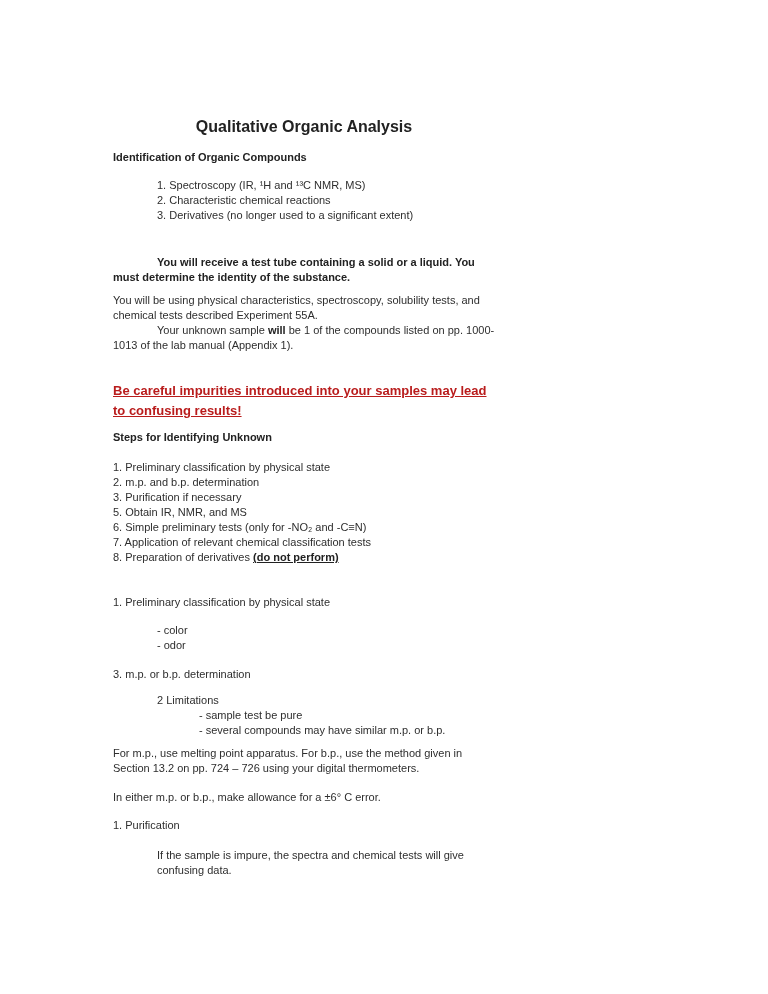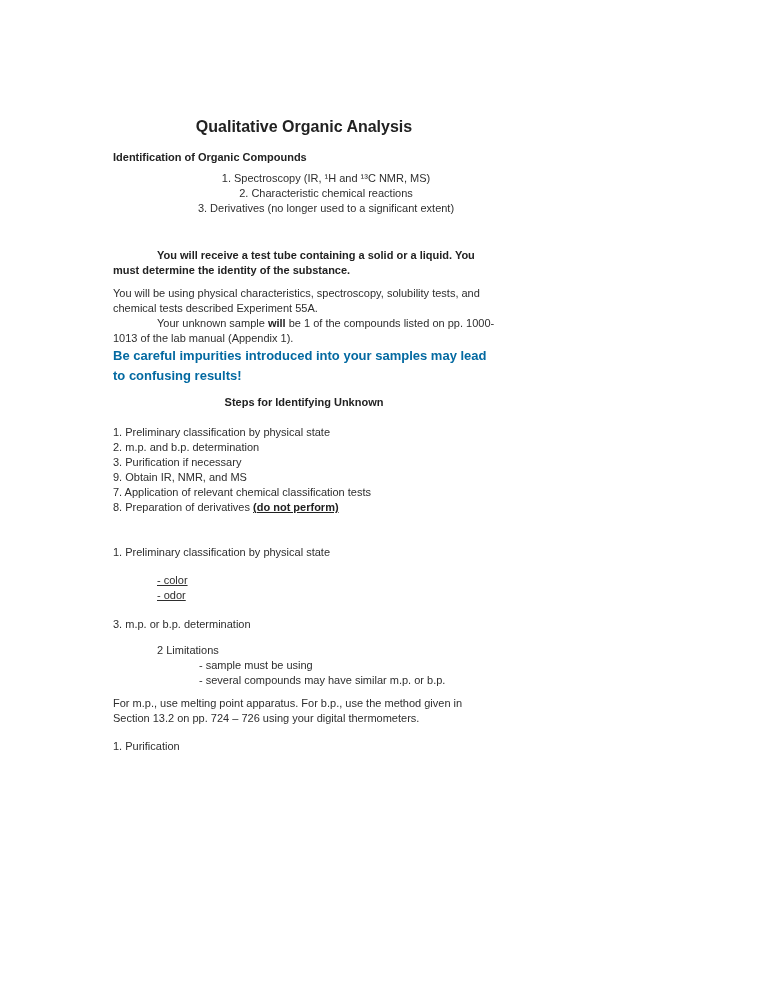--- a/index.html
+++ b/index.html
@@ -20,51 +20,51 @@
     line-height: 18px;
     font-weight: bold;
     text-align: center;
     color: #222;
   }
   .h2 {
     font-weight: bold;
     margin-top: 14px;
     color: #222;
   }
-  .intro-list { margin-top: 6px; padding-left: 44px; text-align: center; }
+  .intro-list { margin-top: 13px; padding-left: 44px; }
   .p-receive {
     margin-top: 32px;
     font-weight: bold;
     text-indent: 44px;
     color: #222;
   }
   .p-methods { margin-top: 8px; }
   .p-unknown { text-indent: 44px; }
   .p-unknown b { color: #222; }
   .warning {
-    margin-top: 0;
+    margin-top: 28px;
     font-size: 13px;
     line-height: 20px;
     font-weight: bold;
-    color: #0369a1;
+    text-decoration: underline;
+    color: #b91c1c;
   }
   .steps-heading {
     margin-top: 9px;
     font-weight: bold;
-    text-align: center;
     color: #222;
   }
   .steps-list { margin-top: 15px; }
   .emph {
     font-weight: bold;
     text-decoration: underline;
     color: #222;
   }
   .sec1-heading { margin-top: 30px; }
-  .sub-items { margin-top: 13px; padding-left: 44px; text-decoration: underline; }
+  .sub-items { margin-top: 13px; padding-left: 44px; }
   .sec2-heading { margin-top: 14px; }
   .limitations-label { margin-top: 11px; padding-left: 44px; }
   .limitations { padding-left: 86px; }
   .p-procedure { margin-top: 8px; }
   .p-error { margin-top: 14px; }
   .sec3-heading { margin-top: 13px; }
   .sec3-note { margin-top: 15px; padding-left: 44px; }
 </style>
 </head>
 <body>
@@ -88,39 +88,42 @@
   <div class="p-unknown"><span>Your unknown sample </span><b>will</b><span> be 1 of the compounds listed on pp. 1000-1013 of the lab manual (Appendix 1).</span></div>
 
   <div class="warning">Be careful impurities introduced into your samples may lead to confusing results!</div>
 
   <div class="steps-heading">Steps for Identifying Unknown</div>
 
   <div class="steps-list">
     <div>1. Preliminary classification by physical state</div>
     <div>2. m.p. and b.p. determination</div>
     <div>3. Purification if necessary</div>
-    <div>9. Obtain IR, NMR, and MS</div>
+    <div>5. Obtain IR, NMR, and MS</div>
+    <div>6. Simple preliminary tests (only for -NO₂ and -C≡N)</div>
     <div>7. Application of relevant chemical classification tests</div>
     <div><span>8. Preparation of derivatives </span><span class="emph">(do not perform)</span></div>
   </div>
 
   <div class="sec1-heading">1. Preliminary classification by physical state</div>
 
   <div class="sub-items">
     <div>- color</div>
     <div>- odor</div>
   </div>
 
   <div class="sec2-heading">3. m.p. or b.p. determination</div>
 
   <div class="limitations-label">2 Limitations</div>
   <div class="limitations">
-    <div>- sample must be using</div>
+    <div>- sample test be pure</div>
     <div>- several compounds may have similar m.p. or b.p.</div>
   </div>
 
   <div class="p-procedure">For m.p., use melting point apparatus. For b.p., use the method given in Section 13.2 on pp. 724 – 726 using your digital thermometers.</div>
 
+  <div class="p-error">In either m.p. or b.p., make allowance for a ±6° C error.</div>
 
   <div class="sec3-heading">1. Purification</div>
 
+  <div class="sec3-note">If the sample is impure, the spectra and chemical tests will give confusing data.</div>
 
 </div>
 
 </body></html>

